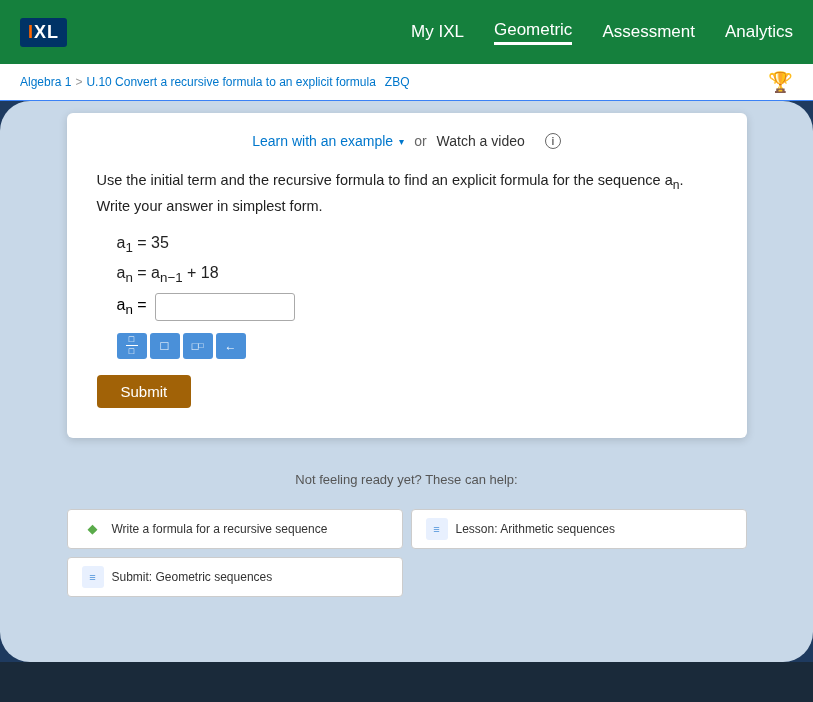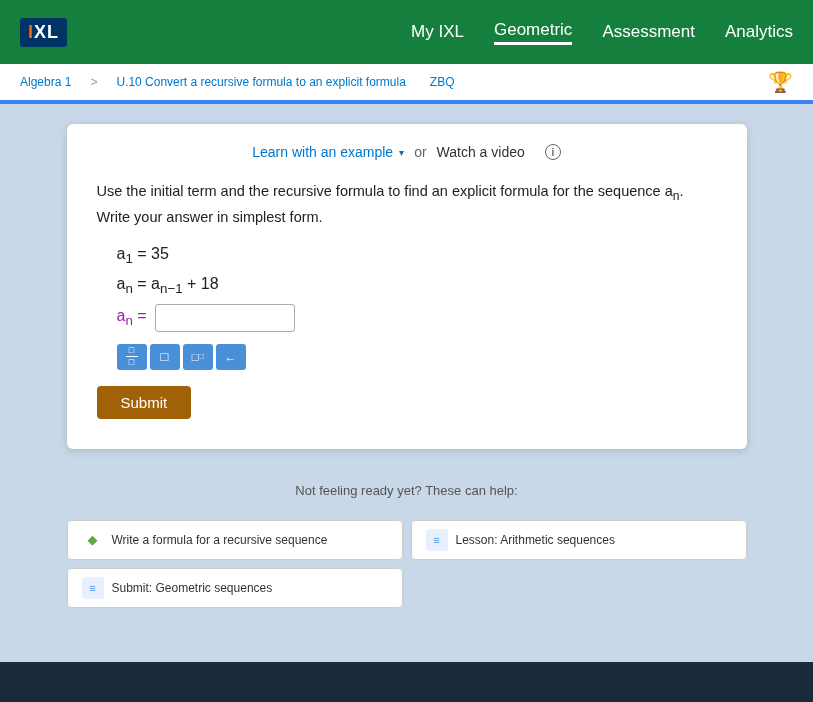--- a/index.html
+++ b/index.html
@@ -67,22 +67,22 @@
     }
 
     
     .breadcrumb-bar {
       background: white;
       padding: 6px 20px;
       font-size: 12px;
       color: #555;
       display: flex;
       align-items: center;
-      gap: 19px;
-      border-bottom: 4px solid #3b82f6;
+      gap: 4px;
+      border-bottom: 1px solid #3b82f6;
       flex-shrink: 0;
     }
 
     .breadcrumb-link {
       color: #0077cc;
       cursor: pointer;
     }
 
     .breadcrumb-separator {
       color: #999;
@@ -103,22 +103,23 @@
       font-size: 20px;
     }
 
     
     .main-content {
       background: #c8d8e8;
       flex: 1;
       display: flex;
       flex-direction: column;
       align-items: center;
-      padding: 20px;
+      padding: 12px;
       overflow-y: auto;
+      border-radius: 30px;
     }
 
     
     .content-card {
       background: white;
       border-radius: 6px;
       width: 680px;
       max-width: 100%;
       padding: 20px 30px 30px;
       box-shadow: 0 2px 8px rgba(0,0,0,0.15);
@@ -195,21 +196,21 @@
     
     .answer-row {
       display: flex;
       align-items: center;
       gap: 8px;
       margin-bottom: 12px;
     }
 
     .answer-label {
       font-size: 16px;
-      color: #a21caf;
+      color: #000000;
     }
 
     .answer-input {
       border: 1px solid #aaa;
       border-radius: 3px;
       width: 140px;
       height: 28px;
       font-size: 14px;
       padding: 2px 6px;
       outline: none;

